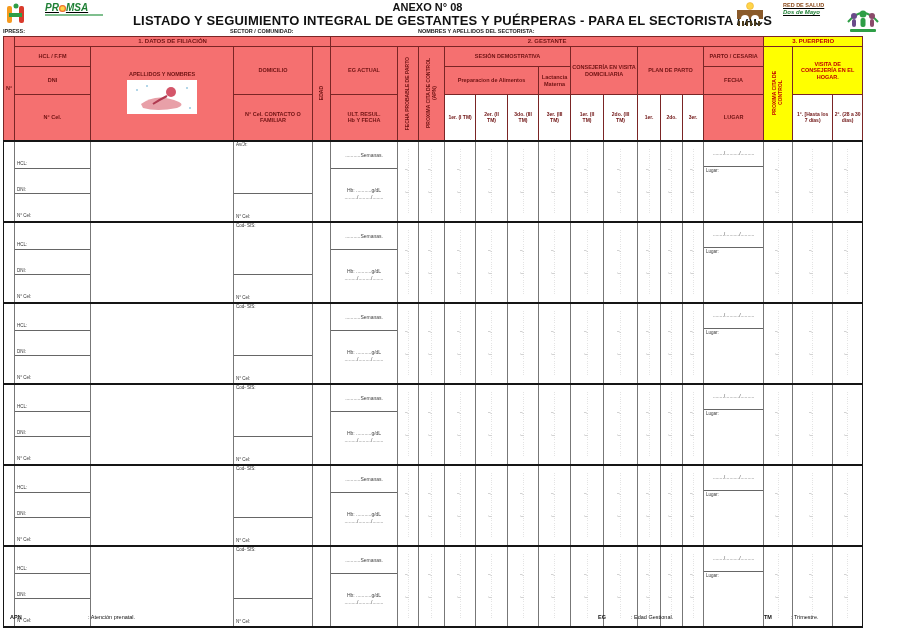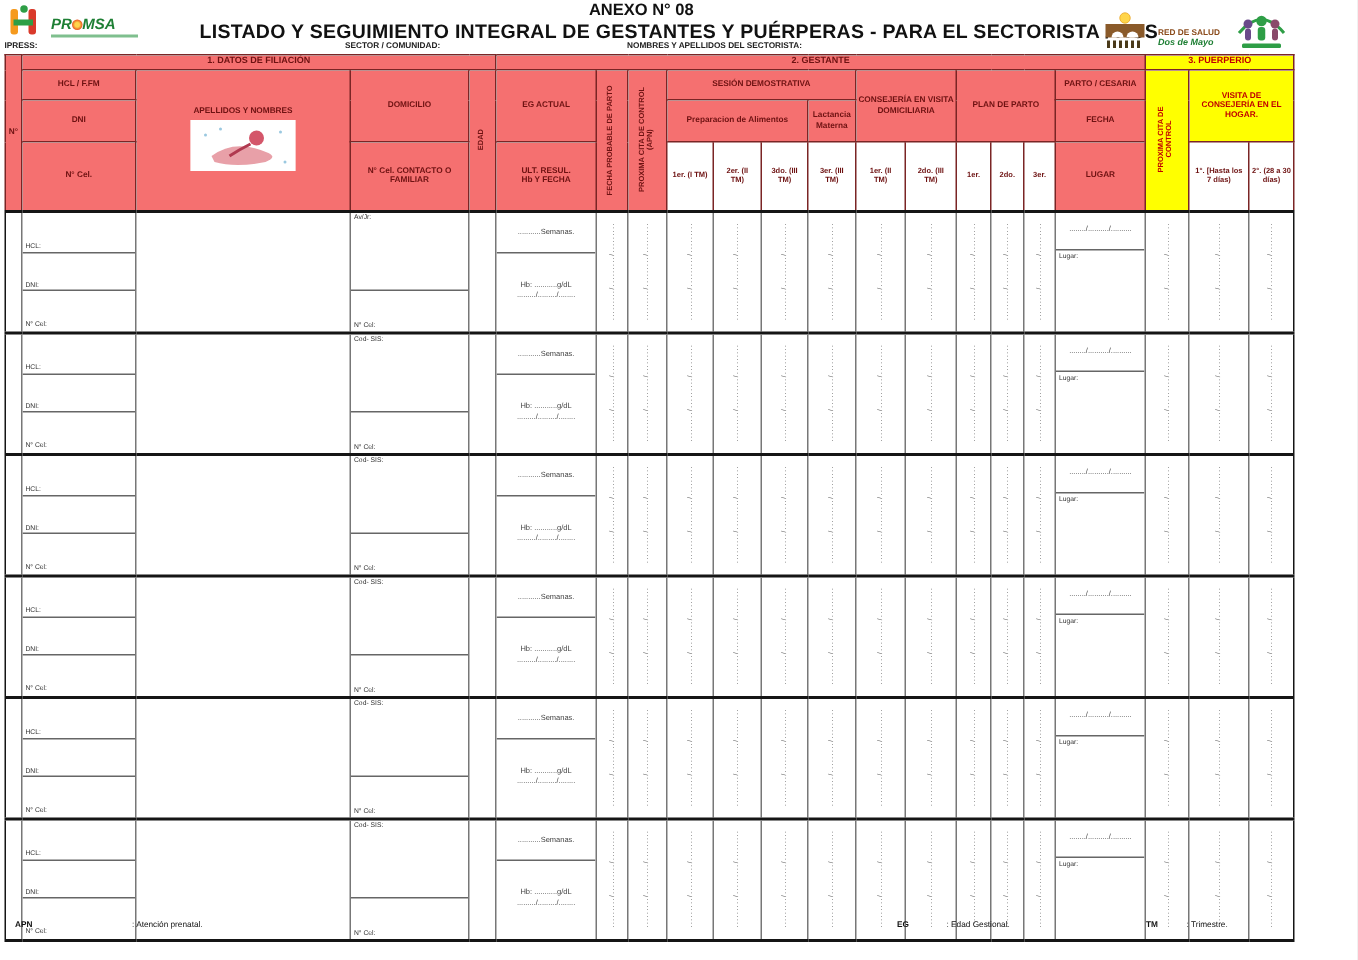--- a/index.html
+++ b/index.html
@@ -8,21 +8,21 @@
   
   .title1{position:absolute;top:1px;left:0;width:855px;text-align:center;
           font-size:11px;font-weight:600;color:#111;}
   .title2{position:absolute;top:13px;left:0;width:905px;text-align:center;
           font-size:13px;font-weight:bold;color:#111;letter-spacing:.2px;}
   .meta{position:absolute;top:28px;font-size:5.5px;font-weight:bold;color:#222;}
   .meta.ipress{left:3px;}
   .meta.sector{left:230px;}
   .meta.sectorista{left:418px;}
   
-  .logo{position:absolute;display:flex;align-items:flex-end;gap:7px;}
+  .logo{position:absolute;display:flex;align-items:flex-start;gap:18px;text-decoration:underline;}
   .logo-left{top:3px;left:5px;}
   .logo-right{top:2px;left:735px;}
   .promsa{font-size:10px;font-weight:bold;font-style:italic;color:#1E7F34;line-height:1;}
   .promsa .sun{display:inline-block;width:7px;height:7px;border-radius:50%;
                background:radial-gradient(#ffd54a 30%,#e8541e 70%);vertical-align:-1px;}
   .promsa-tag{width:58px;height:2px;background:#7fbf8e;margin-top:1px;}
   .redsalud{font-size:5.5px;font-weight:bold;color:#8a4a1a;line-height:1.3;}
   .redsalud .l2{color:#1E7F34;font-style:italic;font-size:6px;}
   
   table.main{border-collapse:collapse;table-layout:fixed;position:absolute;

